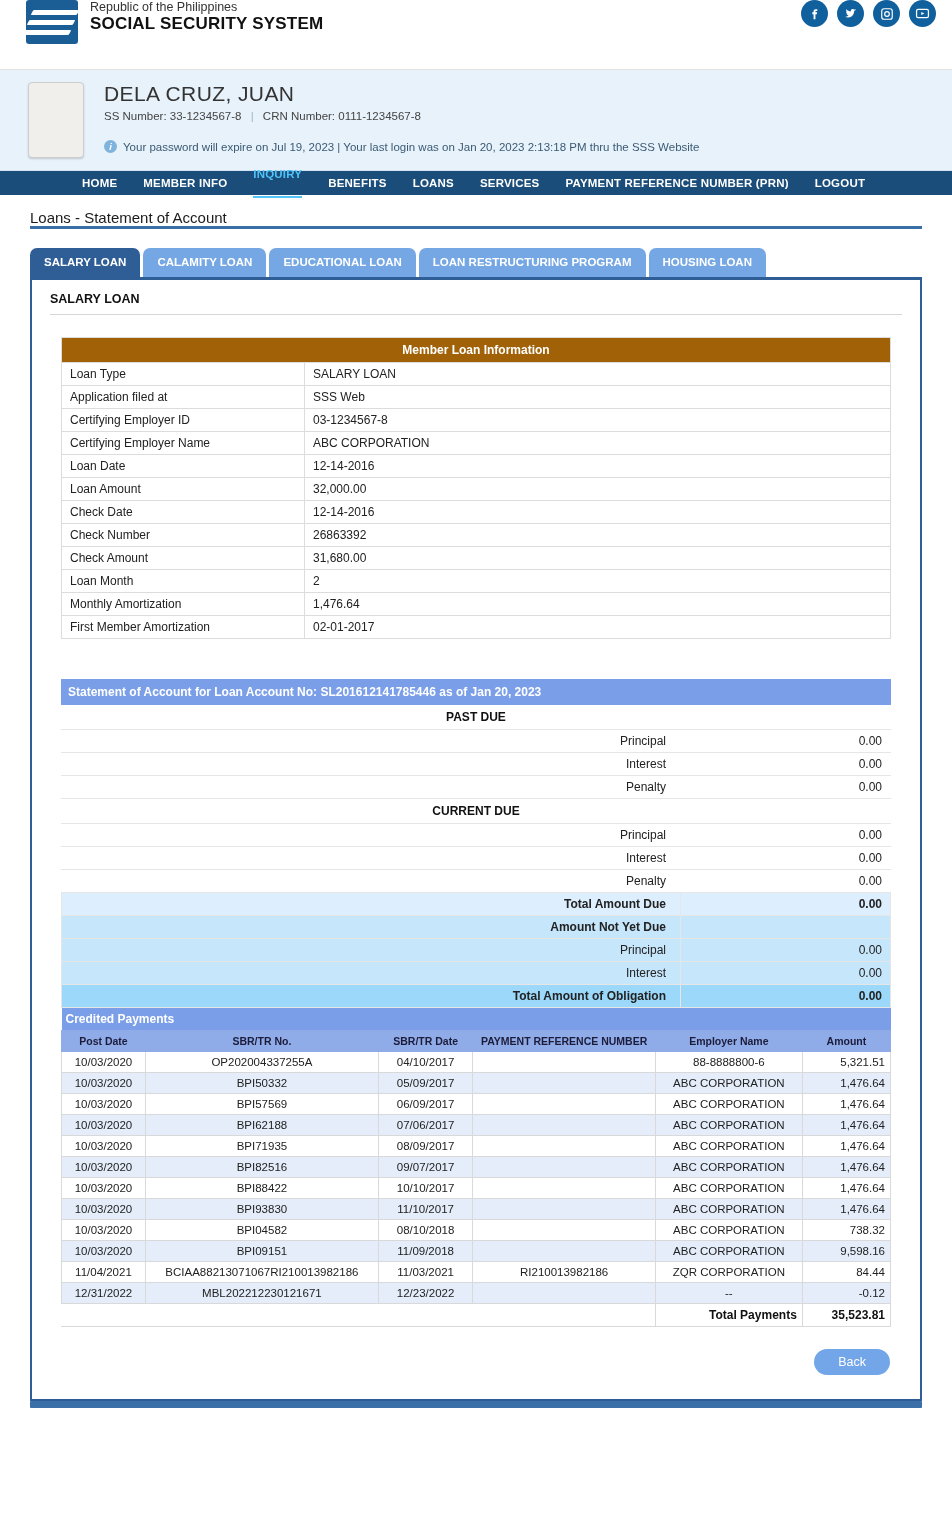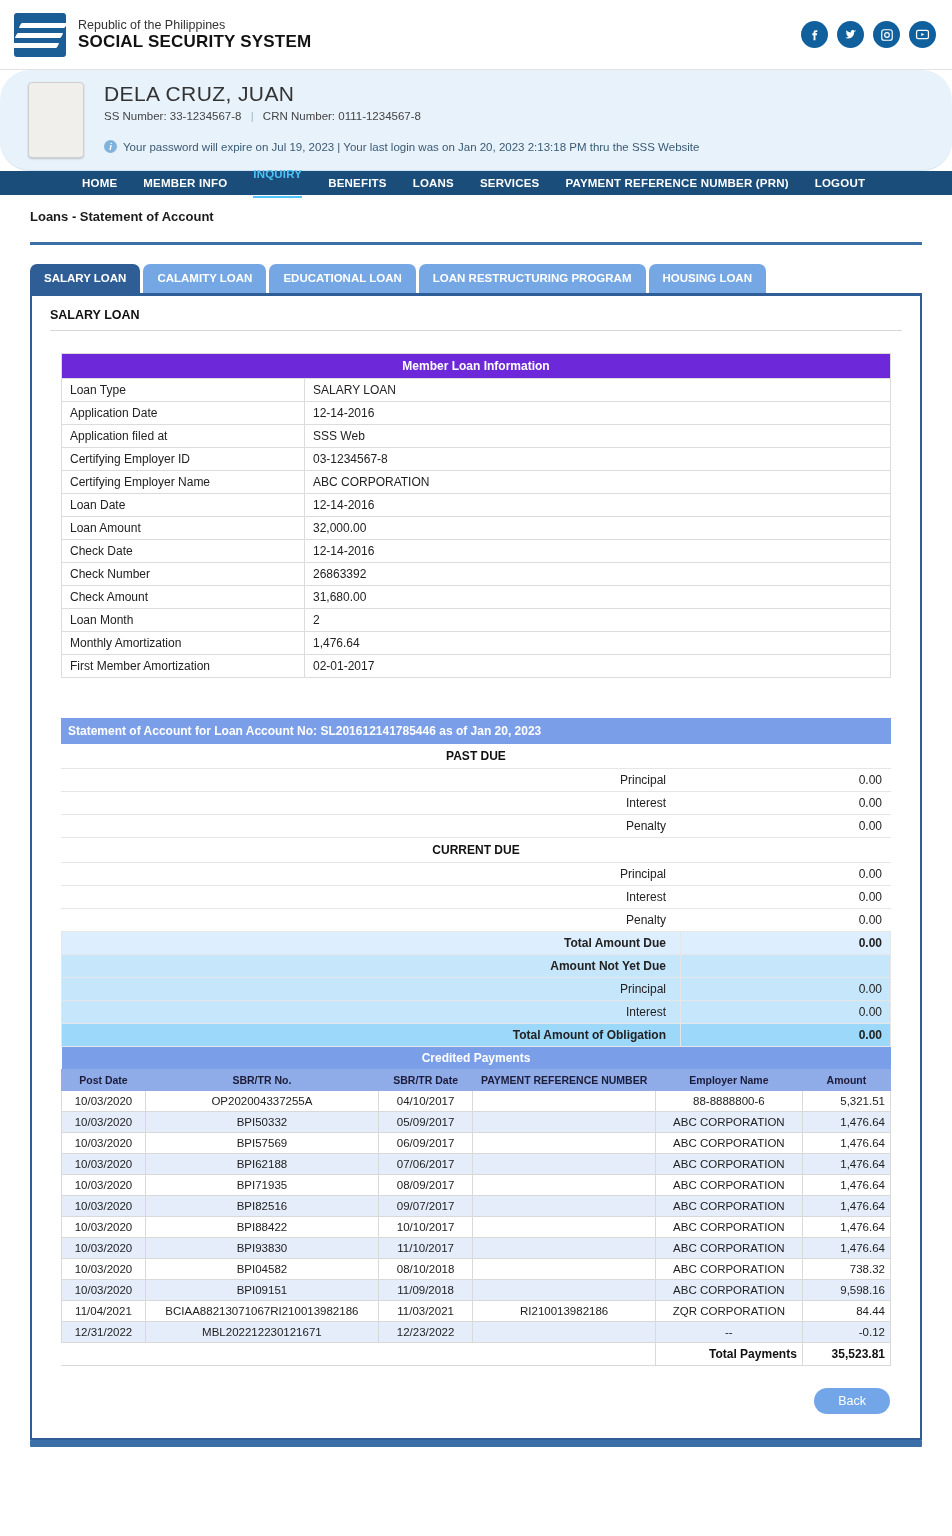--- a/index.html
+++ b/index.html
@@ -9,22 +9,21 @@
     font-family: "Liberation Sans", sans-serif;
     color: #222;
   }
   body { width: 952px; height: 1536px; overflow: hidden; position: relative; }
 
   
   .brandbar {
     height: 70px;
     background: #ffffff;
     display: flex;
-    align-items: center;
-    padding: 0 16px 0 14px;
+    padding: 0 16px 0 26px;
     border-bottom: 1px solid #e2e2e2;
   }
   .logo-mark {
     width: 52px; height: 44px;
     background: #1b5e96;
     border-radius: 3px;
     margin-right: 12px;
     position: relative;
     overflow: hidden;
     flex: none;
@@ -52,21 +51,20 @@
   .soc svg { display: block; }
 
   
   .memberband {
     background: #e8f2fb;
     padding: 12px 16px 12px 28px;
     display: flex;
     align-items: flex-start;
     border-bottom: 1px solid #d3e3f1;
     min-height: 88px;
-    border-radius: 30px;
   }
   .avatar {
     width: 56px; height: 76px;
     background: #f0efec;
     border: 1px solid #cfcfcf;
     border-radius: 4px;
     box-shadow: 0 1px 2px rgba(0,0,0,.18);
     flex: none;
     margin-right: 20px;
   }
@@ -102,22 +100,22 @@
   }
   .navitem.active {
     color: #4fc3f7;
     border-bottom: 2px solid #4fc3f7;
     padding-bottom: 16px;
   }
 
   
   .page { padding: 14px 30px 0 30px; }
   .page-title {
-    font-size: 13px; font-weight: bold; color: #1b1b1b;
-    margin-bottom: 18px;
+    font-size: 15px; font-weight: normal; color: #1b1b1b;
+    margin-bottom: 0;
   }
   .title-rule { height: 3px; background: #3a6fa8; margin-bottom: 14px; }
 
   
   .tabs { display: flex; align-items: flex-end; height: 34px; }
   .tab {
     background: #74a7e3;
     color: #ffffff;
     font-size: 11.5px;
     font-weight: bold;
@@ -140,21 +138,21 @@
 
   
   table { border-collapse: collapse; font-size: 12px; }
 
   .info-table {
     width: 830px;
     margin: 0 auto 40px auto;
     border: 1px solid #cfcfcf;
   }
   .info-table .hdr td {
-    background: #6d28d9;
+    background: #a16207;
     color: #ffffff;
     font-weight: bold;
     text-align: center;
     padding: 5px 6px;
     font-size: 12px;
   }
   .info-table td {
     border: 1px solid #dcdcdc;
     padding: 4px 8px;
     color: #222;
@@ -181,21 +179,21 @@
   .soa tr.plain td { border-left-color: #fff; border-right-color: #fff; }
   .soa tr.lite td { background: #ddeeff; font-weight: bold; }
   .soa tr.mid td  { background: #c6e6fb; }
   .soa tr.mid.bold td { font-weight: bold; }
   .soa tr.deep td { background: #9bd8fa; font-weight: bold; }
 
   
   .cp { width: 830px; margin: 0 auto; border-collapse: collapse; }
   .cp .banner td {
     background: #7a9fe8; color: #fff; font-weight: bold;
-    text-align: center; padding: 4px; font-size: 12px;
+    padding: 4px; font-size: 12px;
   }
   .cp .chead td {
     background: #8fabe8; color: #1c1c3a; font-weight: bold;
     text-align: center; font-size: 10.5px; padding: 4px 3px;
     border: 1px solid #8fabe8;
   }
   .cp td.c {
     border: 1px solid #d9d9d9;
     padding: 4px 5px;
     font-size: 11.5px;
@@ -314,24 +312,20 @@
     <table class="info-table">
       <tbody>
         <tr class="hdr">
           <td colspan="2">Member Loan Information</td>
         </tr>
         <tr>
             <td class="k">Loan Type</td>
             <td>SALARY LOAN</td>
           </tr>
         <tr>
-            <td class="k">Application Date</td>
-            <td>12-14-2016</td>
-          </tr>
-        <tr>
             <td class="k">Application filed at</td>
             <td>SSS Web</td>
           </tr>
         <tr>
             <td class="k">Certifying Employer ID</td>
             <td>03-1234567-8</td>
           </tr>
         <tr>
             <td class="k">Certifying Employer Name</td>
             <td>ABC CORPORATION</td>

